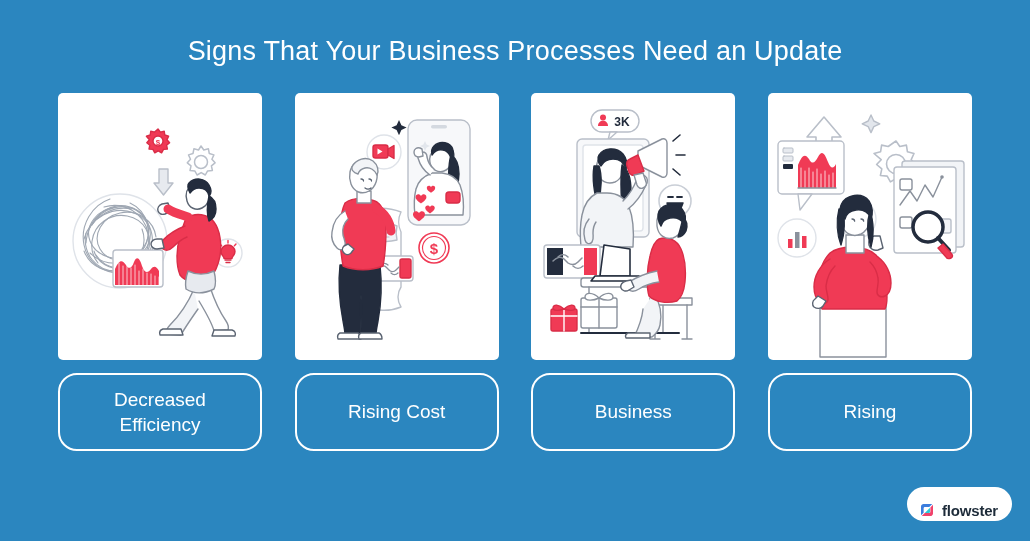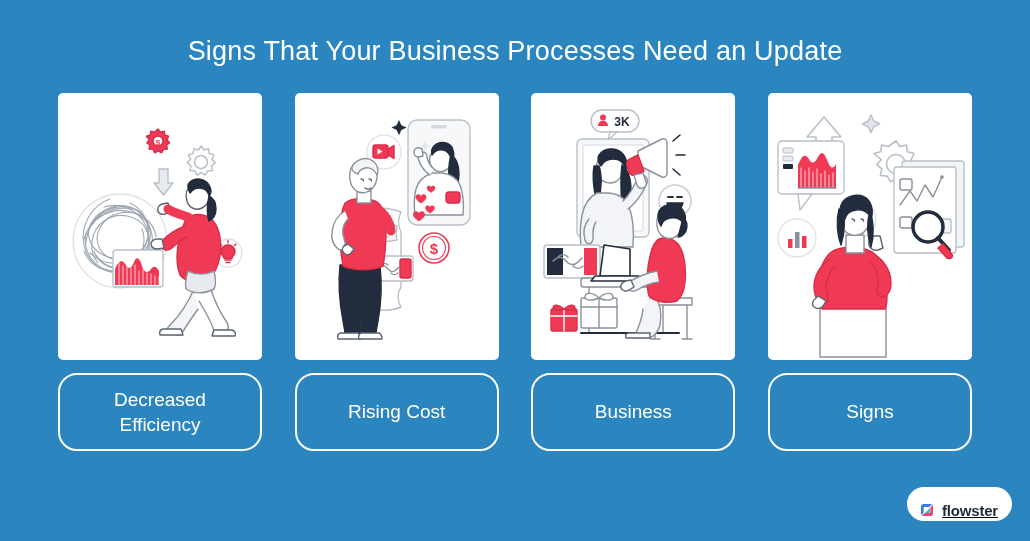--- a/index.html
+++ b/index.html
@@ -70,21 +70,20 @@
     position: absolute;
     right: 18px; bottom: 20px;
     height: 34px;
     min-width: 104px;
     background: #ffffff;
     border-radius: 17px;
     display: flex;
     align-items: center;
     gap: 6px;
     padding: 12px 14px 0 11px;
-    text-decoration: underline;
   }
   .logo-mark { width: 18px; height: 18px; flex: 0 0 18px; }
   .logo-text {
     color: #1d2b39;
     font-size: 15px;
     font-weight: 700;
     letter-spacing: -0.2px;
   }
 </style>
 </head>
@@ -450,21 +449,21 @@
     <div class="label">
       <span>Rising Cost</span>
     </div>
     <div class="label">
       <span>
         <span>Business</span><br>
       </span>
     </div>
     <div class="label">
       <span>
-        <span>Signs</span><br>
+        <span>Rising</span><br>
       </span>
     </div>
   </div>
 
   <div class="logo">
     <span class="logo-mark">
       <svg viewBox="0 0 24 24" xmlns="http://www.w3.org/2000/svg">
         <path d="M4 7.5C4 5.6 5.6 4 7.5 4H19l-4 4H9.2c-1 0-1.7.8-1.7 1.7v5.8L4 19z" fill="#3b7ddd"></path>
         <path d="M20 16.5c0 1.9-1.6 3.5-3.5 3.5H5l4-4h5.8c1 0 1.7-.8 1.7-1.7V8.5L20 5z" fill="#f0426b"></path>
         <path d="M9 16l7-7v5.3c0 .9-.8 1.7-1.7 1.7z" fill="#2ec9d6"></path>

